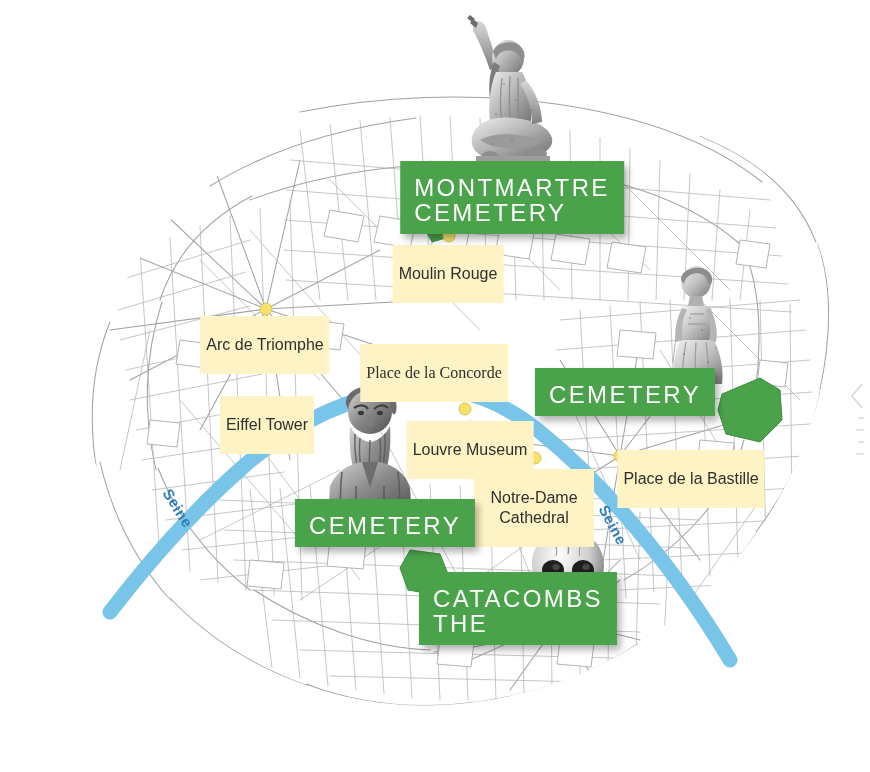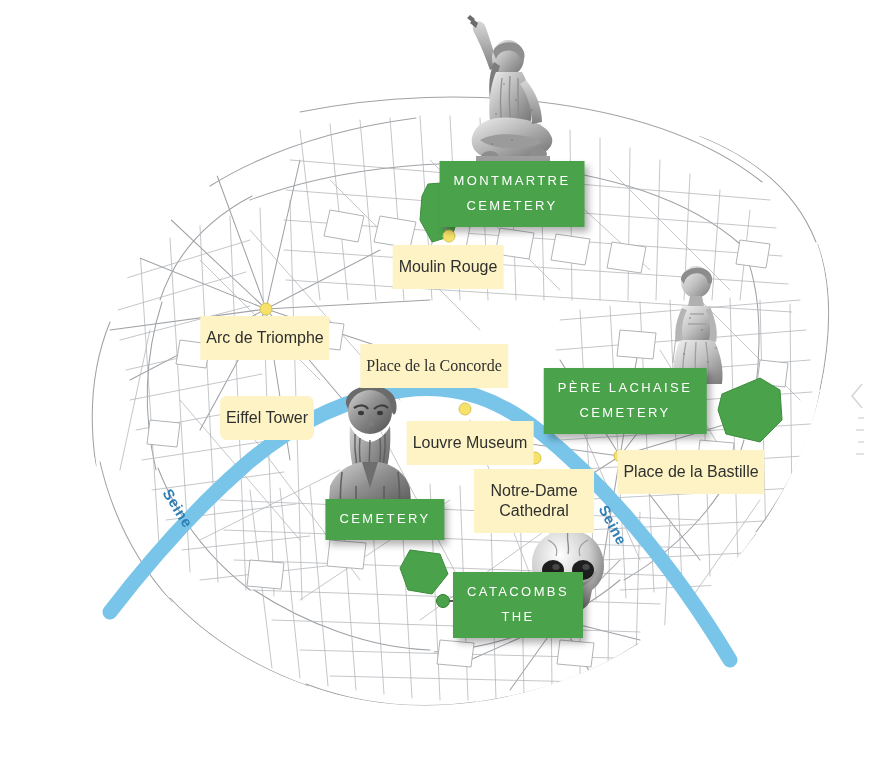--- a/index.html
+++ b/index.html
@@ -26,28 +26,28 @@
   .green-shape{fill:#4aa34a;stroke:#3d8c3d;stroke-width:1;}
 
   
   .marker-dot{position:absolute;width:13px;height:13px;border-radius:50%;
               background:#f6e26b;border:1.5px solid #d9c24f;box-sizing:border-box;
               transform:translate(-50%,-50%);}
   .marker-dot.green{background:#4aa34a;border-color:#2f7a2f;width:14px;height:14px;}
 
   
   .poi-label{position:absolute;background:#fdf3c4;color:#2f2f2f;
-             font-size:16px;line-height:20px;padding:12px 6px;white-space:nowrap;
+             font-size:16px;line-height:20px;padding:19px 6px;white-space:nowrap;
              transform:translate(-50%,0);text-align:center;}
   .poi-label.two-line{white-space:normal;}
 
   
   .cem-label{position:absolute;background:#4aa34a;color:#ffffff;
-             font-size:13px;line-height:25px;letter-spacing:2.4px;
-             padding:7px 14px 9px 14px;text-align:center;white-space:nowrap;
+             font-size:24px;line-height:25px;letter-spacing:2.4px;
+             padding:14px 14px 9px 14px;white-space:nowrap;
              box-shadow:4px 5px 7px rgba(0,0,0,.30);transform:translate(-50%,0);}
   .cem-label span{display:block;}
 
   
   .leader{position:absolute;background:#5a5a5a;height:2px;transform-origin:0 50%;}
 
   
   .photo{position:absolute;overflow:hidden;}
   .photo svg{display:block;overflow:visible;}
 
@@ -502,21 +502,21 @@
   </div>
 
   <div class="poi-label" style="left:265px;top:316px;">
     <span>Arc de Triomphe</span>
   </div>
 
   <div class="poi-label" style="left:434px;top:344px;font-family:Liberation Serif, serif;">
     <span>Place de la Concorde</span>
   </div>
 
-  <div class="poi-label" style="left:267px;top:396px;border-radius:7px;">
+  <div class="poi-label" style="left:267px;top:396px;">
     <span>Eiffel Tower</span>
   </div>
 
   <div class="poi-label" style="left:470px;top:421px;">
     <span>Louvre Museum</span>
   </div>
 
   <div class="poi-label two-line" style="left:534px;top:469px;width:108px;">
     <span>Notre-Dame</span>
     <span style="display:block;">Cathedral</span>
@@ -525,21 +525,20 @@
   <div class="poi-label" style="left:691px;top:450px;">
     <span>Place de la Bastille</span>
   </div>
 
   <div class="cem-label" style="left:512px;top:161px;">
     <span>MONTMARTRE</span>
     <span>CEMETERY</span>
   </div>
 
   <div class="cem-label" style="left:625px;top:368px;">
-    <span>PÈRE LACHAISE</span>
     <span>CEMETERY</span>
   </div>
 
   <div class="cem-label" style="left:385px;top:499px;">
     <span>CEMETERY</span>
   </div>
 
   <div class="cem-label" style="left:518px;top:572px;">
     <span>CATACOMBS</span>
     <span>THE</span>

